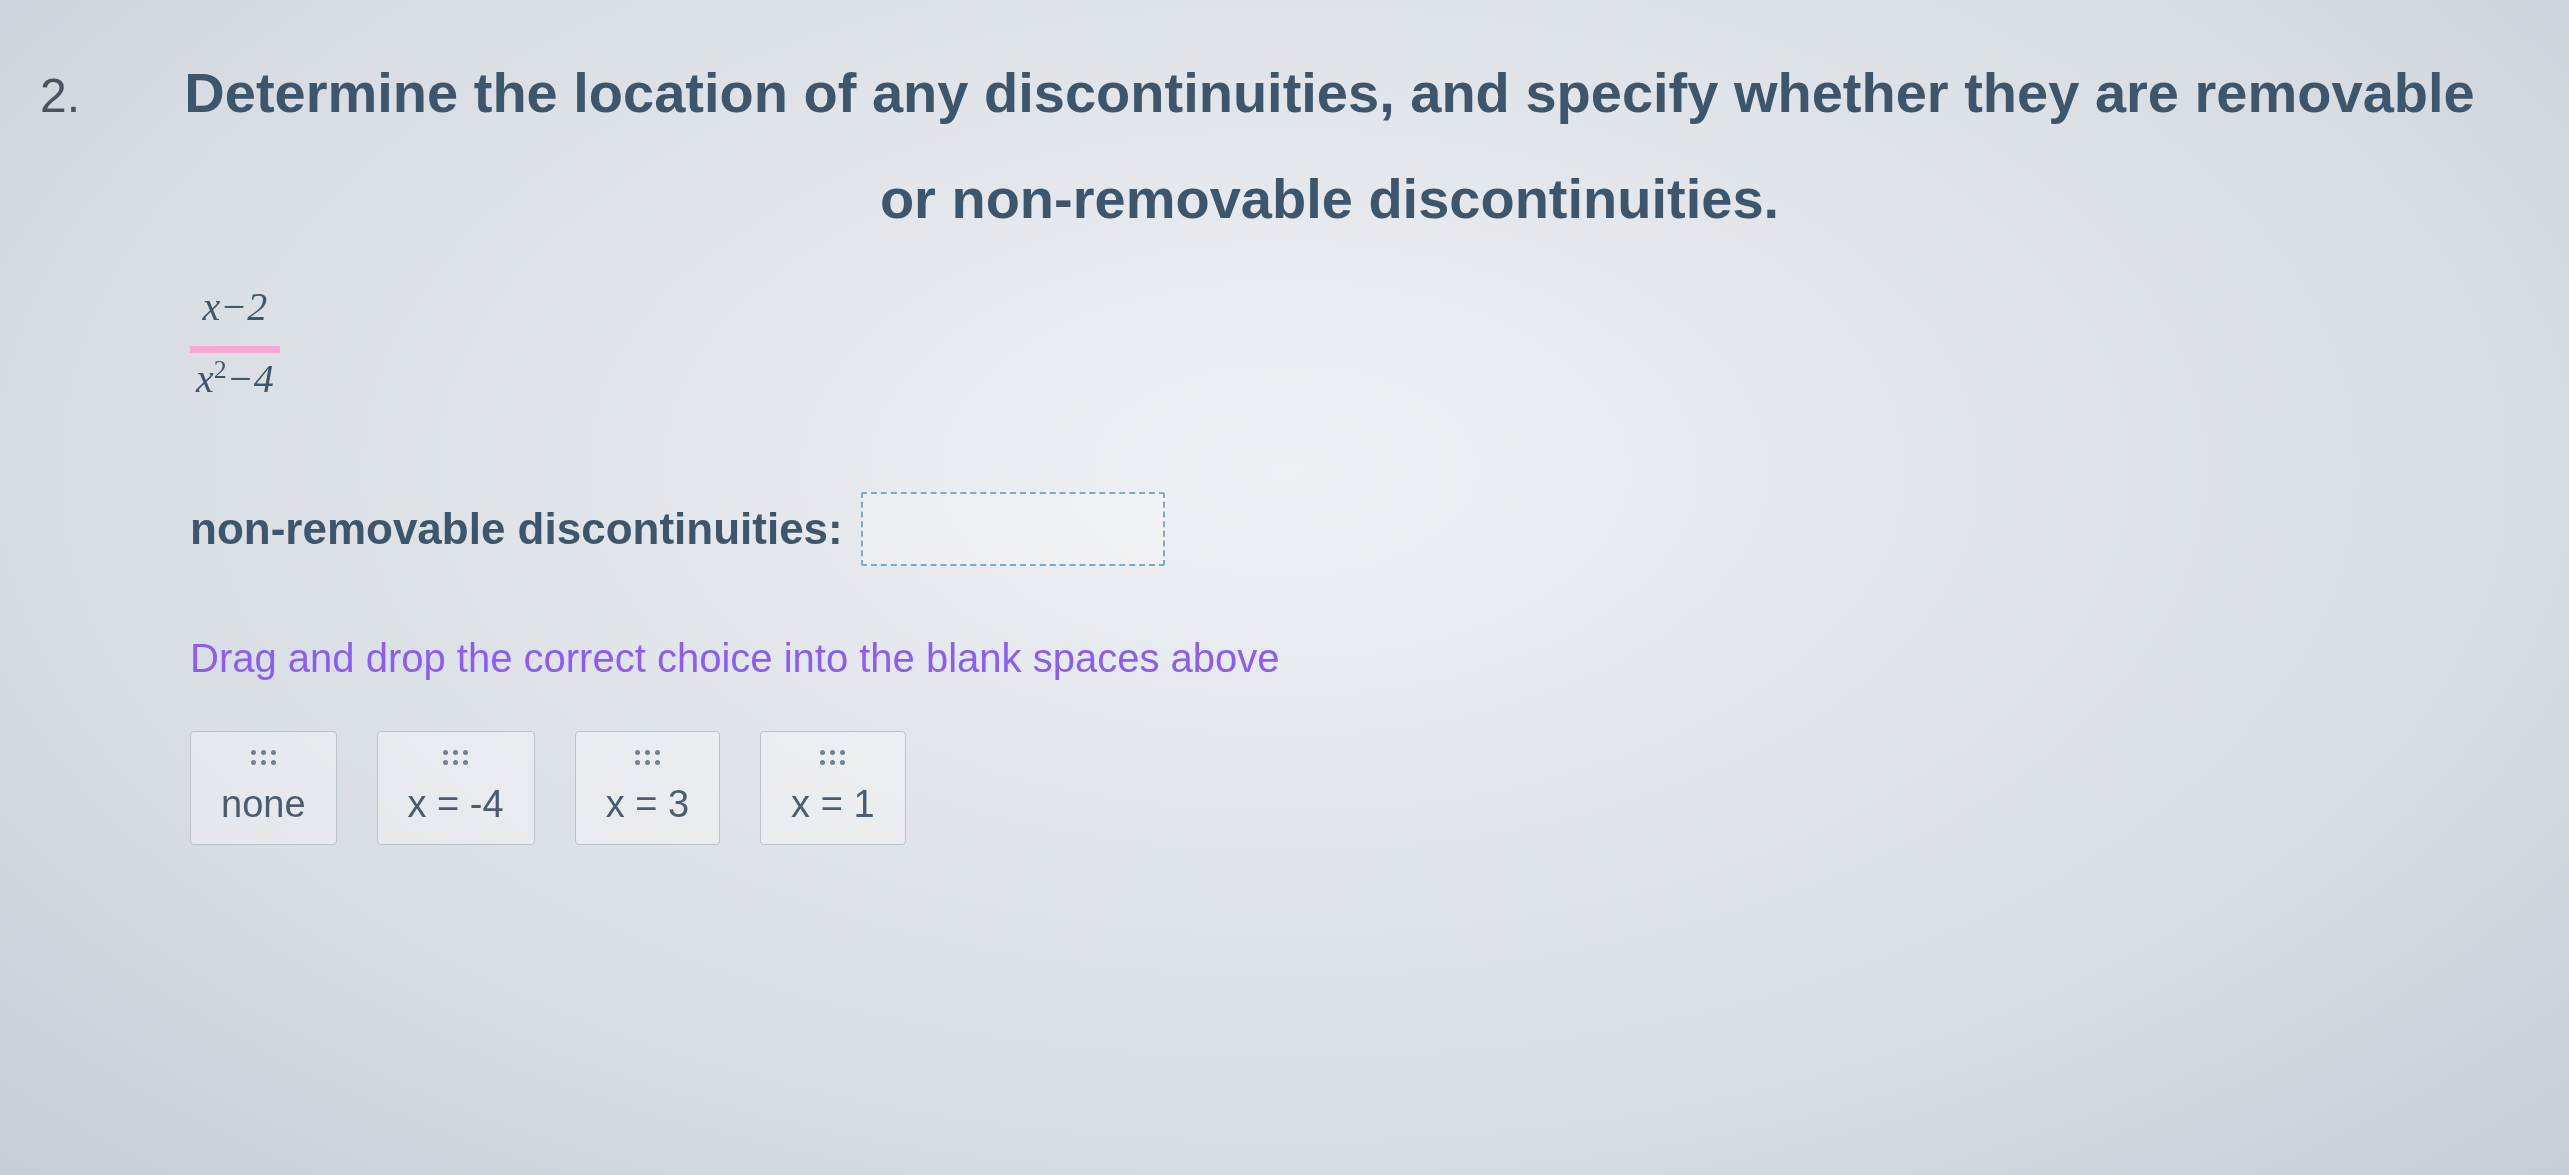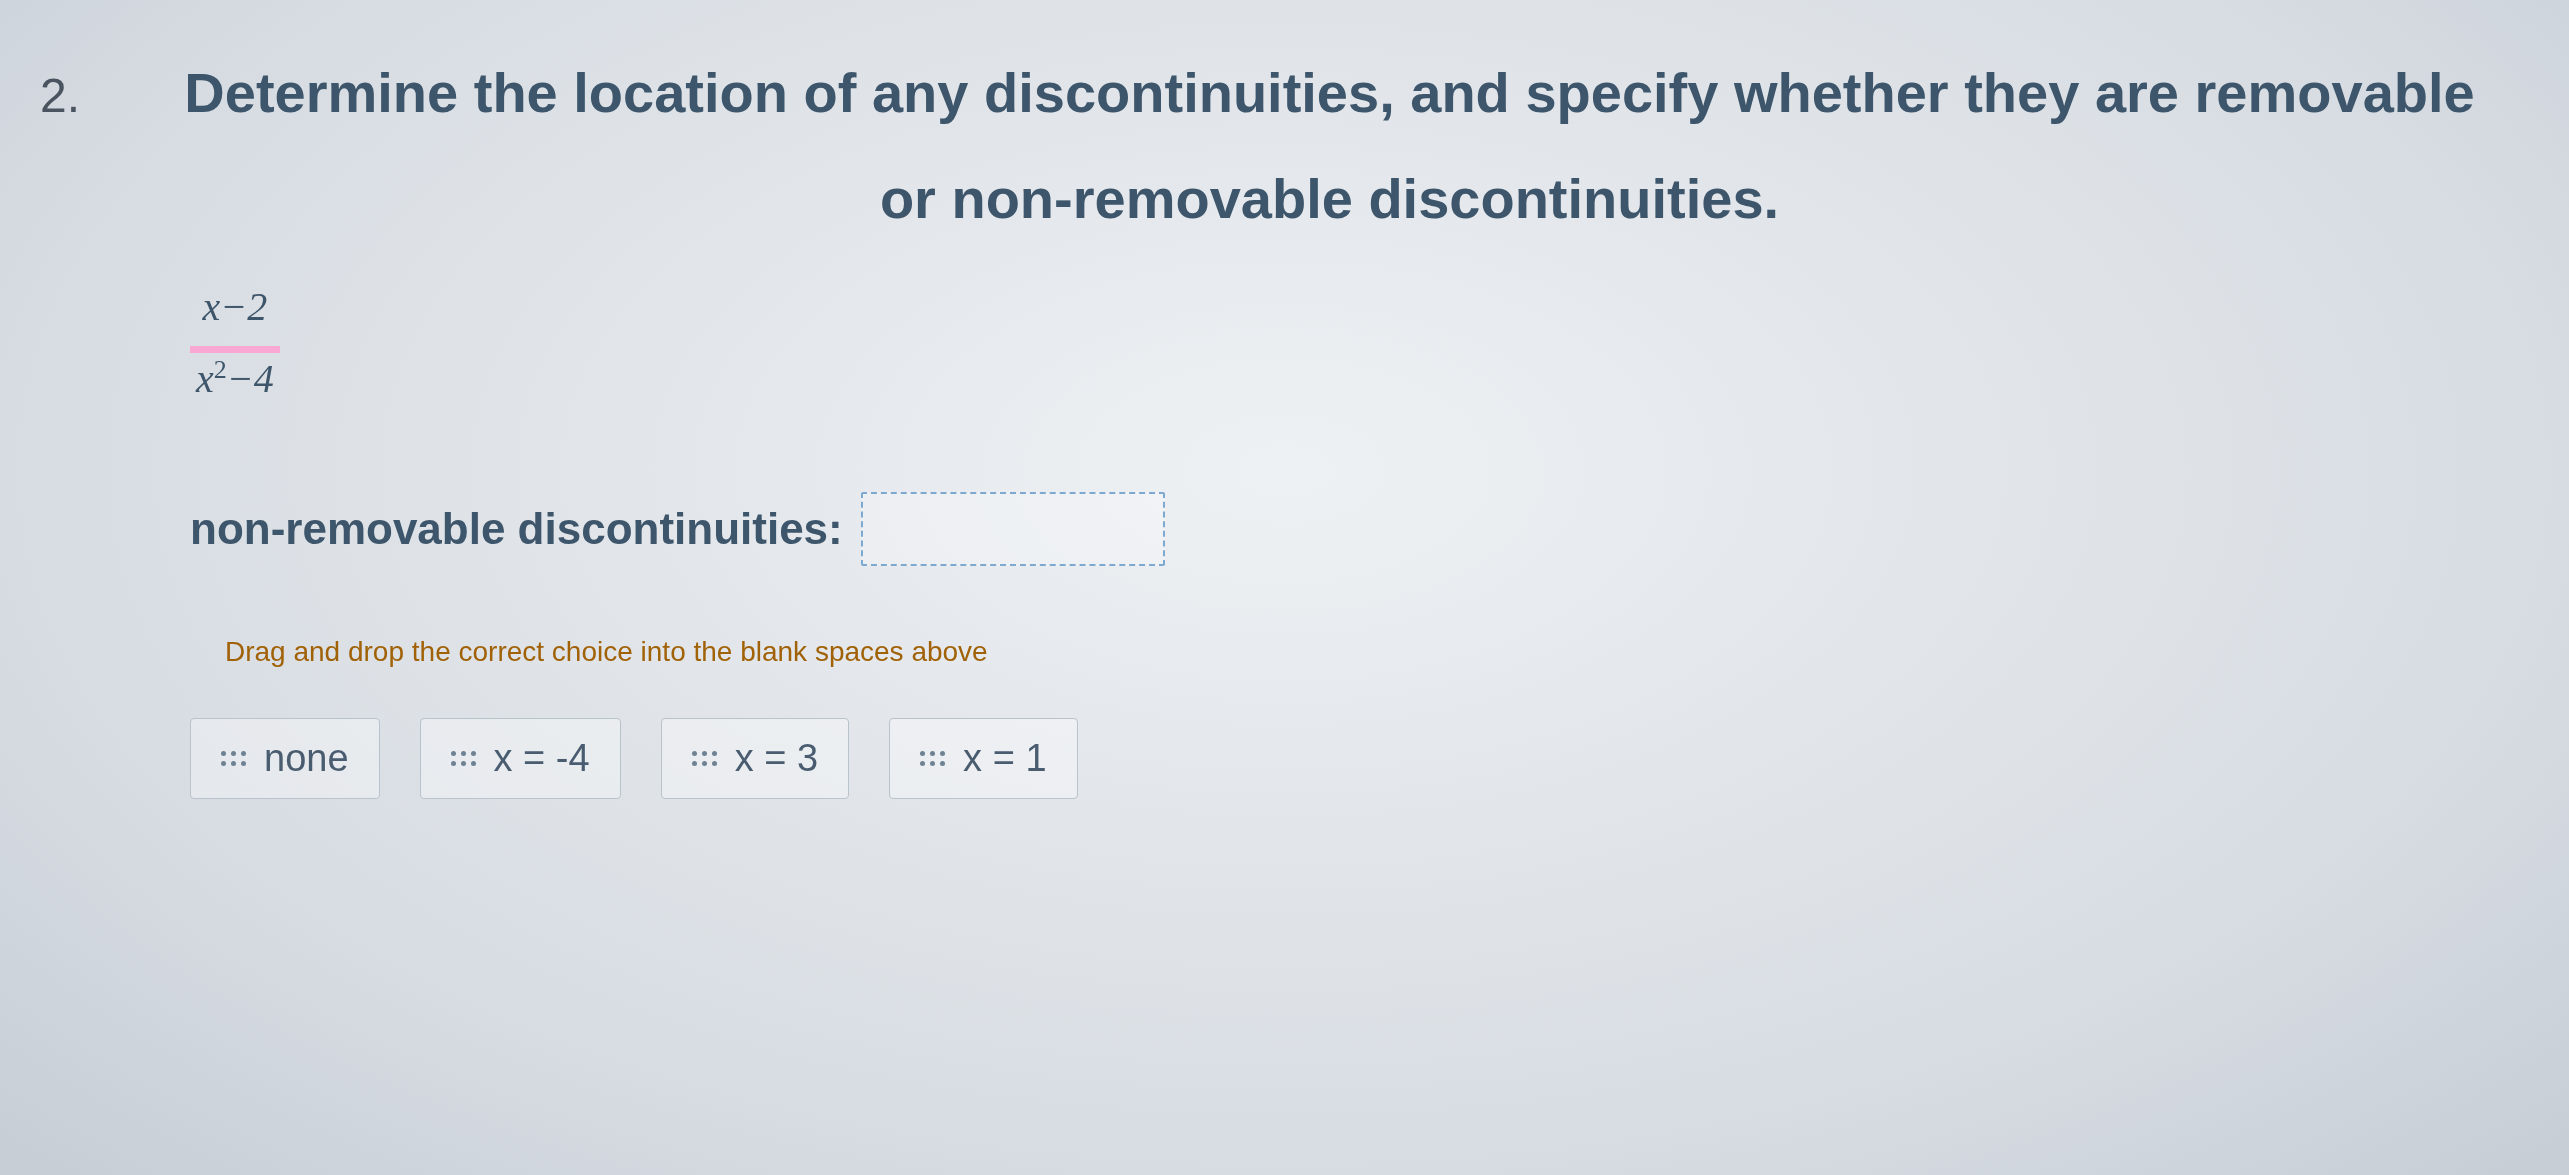--- a/index.html
+++ b/index.html
@@ -75,41 +75,41 @@
   }
   .dropzone {
     display: inline-block;
     border: 2px dashed #7da8cf;
     background: rgba(255,255,255,0.25);
     height: 70px;
     width: 300px;
     border-radius: 2px;
   }
   .instruction {
-    font-size: 28px;
-    color: #a16207;
+    font-size: 40px;
+    color: #8b5cf6;
     margin-top: 70px;
     margin-bottom: 50px;
-    margin-left: 35px;
   }
   .choices {
     display: flex;
     gap: 40px;
   }
   .chip {
     display: flex;
     align-items: center;
     gap: 18px;
     border: 1px solid #b9c3cc;
     background: rgba(255,255,255,0.35);
     padding: 18px 30px;
     border-radius: 4px;
     font-size: 38px;
     color: #4a5d70;
     cursor: grab;
+    flex-direction: column;
   }
   .grip {
     display: grid;
     grid-template-columns: repeat(3, 5px);
     grid-template-rows: repeat(2, 5px);
     gap: 5px;
   }
   .dot {
     width: 5px;
     height: 5px;

